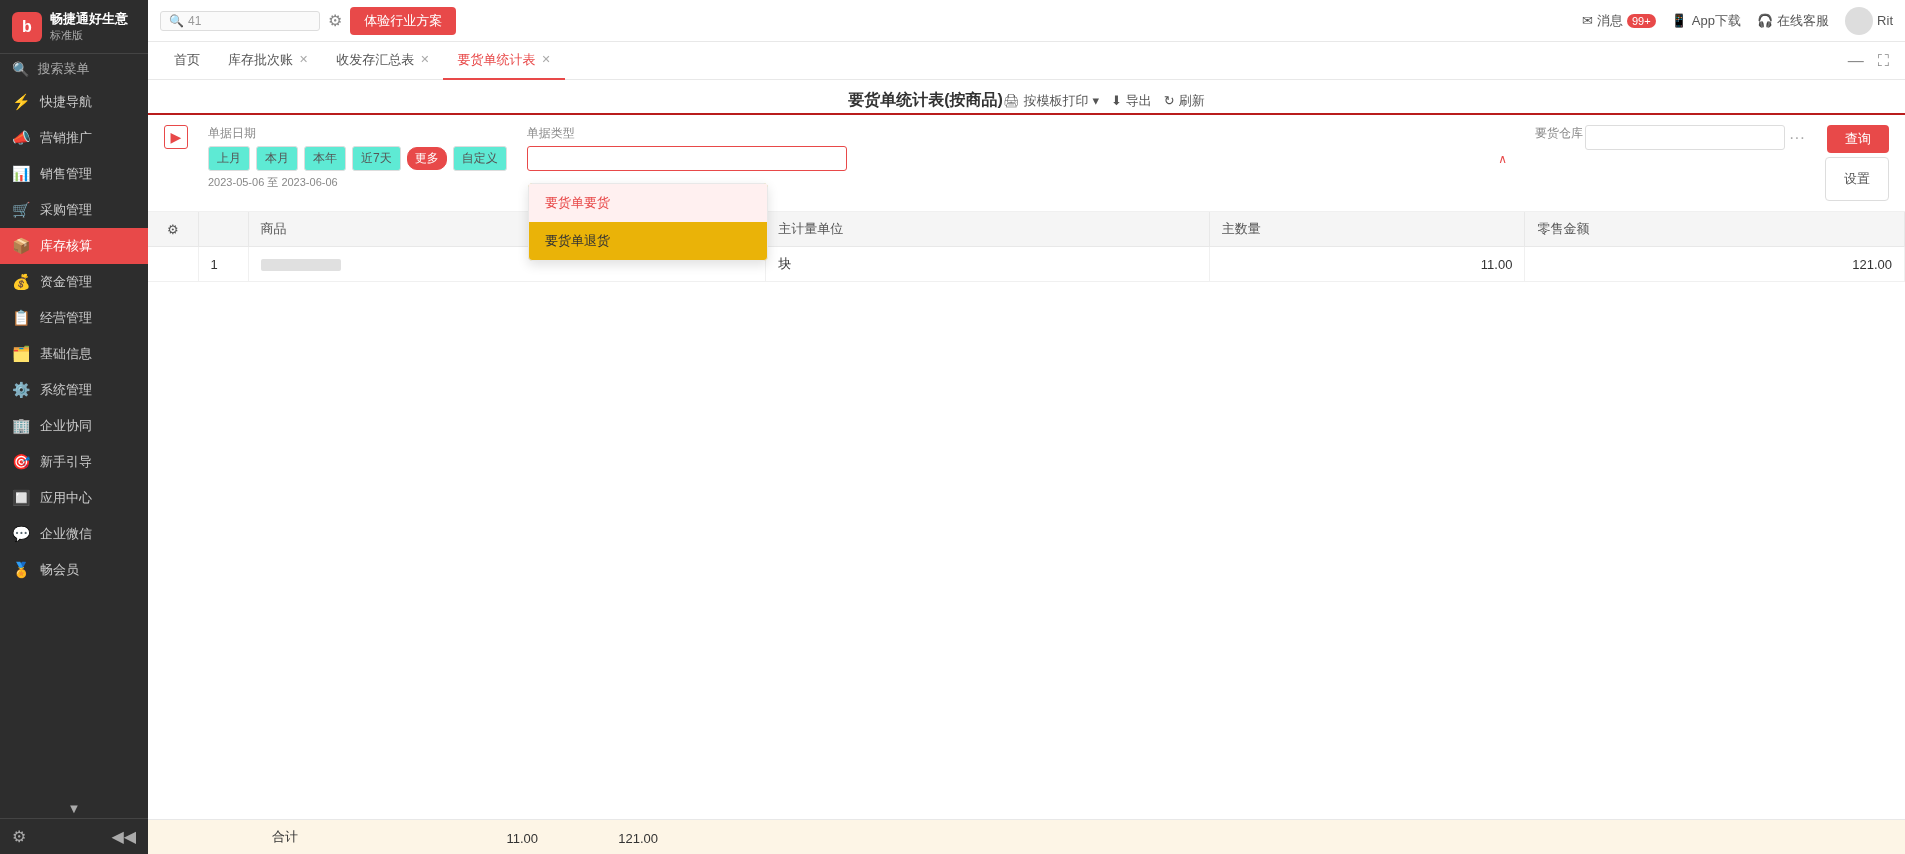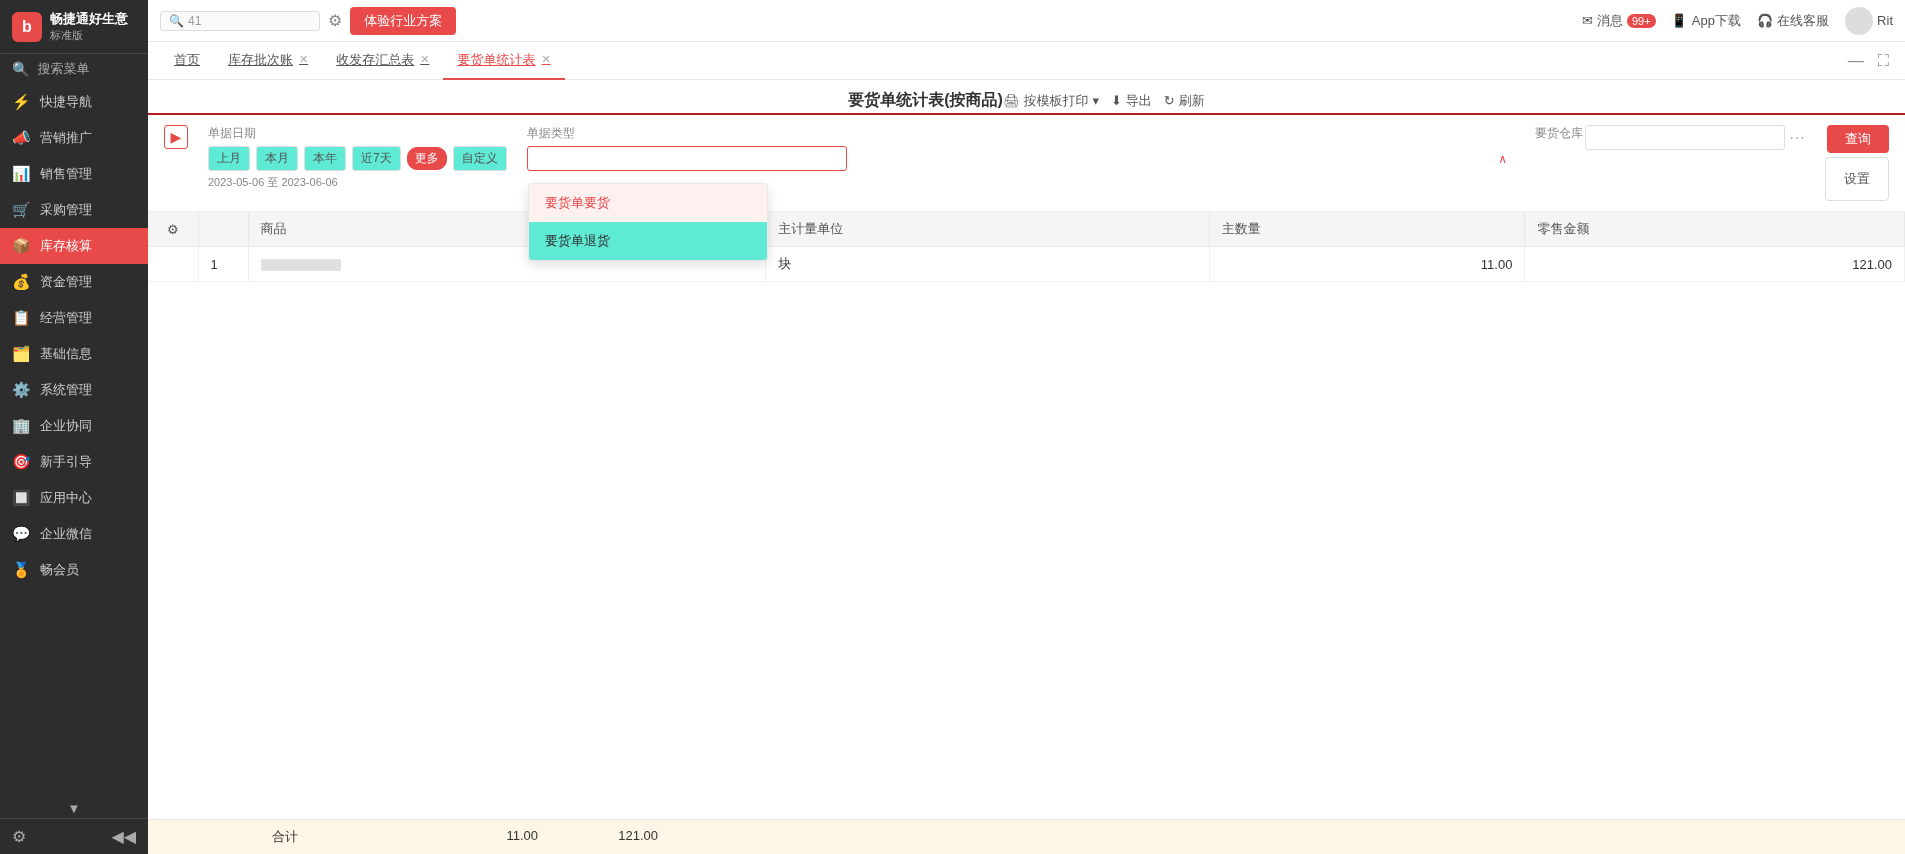--- a/index.html
+++ b/index.html
@@ -152,21 +152,20 @@
     .tab-item {
       display: flex;
       align-items: center;
       padding: 0 14px;
       height: 38px;
       font-size: 13px;
       color: #555;
       cursor: pointer;
       border-bottom: 2px solid transparent;
       white-space: nowrap;
-      text-decoration: underline;
     }
     .tab-item.active {
       color: #e84949;
       border-bottom: 2px solid #e84949;
     }
     .tab-item .tab-close {
       margin-left: 6px;
       font-size: 11px;
       color: #aaa;
       cursor: pointer;
@@ -336,21 +335,21 @@
       font-size: 13px;
       cursor: pointer;
     }
 
     
     .dropdown-overlay {
       position: absolute;
       top: 68px;
       left: 380px;
       z-index: 1000;
-      background: #5eead4;
+      background: #eab308;
       border: 1px solid #e8e8e8;
       border-radius: 4px;
       box-shadow: 0 4px 12px rgba(0,0,0,0.12);
       width: 240px;
     }
     .dropdown-item {
       padding: 10px 16px;
       font-size: 13px;
       color: #333;
       cursor: pointer;
@@ -390,21 +389,21 @@
     .data-table tbody td:first-child { text-align: center; color: #888; }
     .data-table tbody td.number { text-align: right; }
     .row-num-col { width: 50px; text-align: center; }
     .gear-col { width: 40px; text-align: center; }
 
     
     .table-footer {
       background: #fdf5e6;
       border-top: 1px solid #e8e8e8;
       display: flex;
-      align-items: flex-start;
+      align-items: flex-end;
       padding: 8px 12px;
       font-size: 13px;
       color: #333;
       flex-shrink: 0;
     }
     .footer-label { width: 90px; text-align: center; }
     .footer-val1 { width: 220px; text-align: right; padding-right: 12px; }
     .footer-val2 { width: 120px; text-align: right; padding-right: 12px; }
 
     .product-placeholder {

